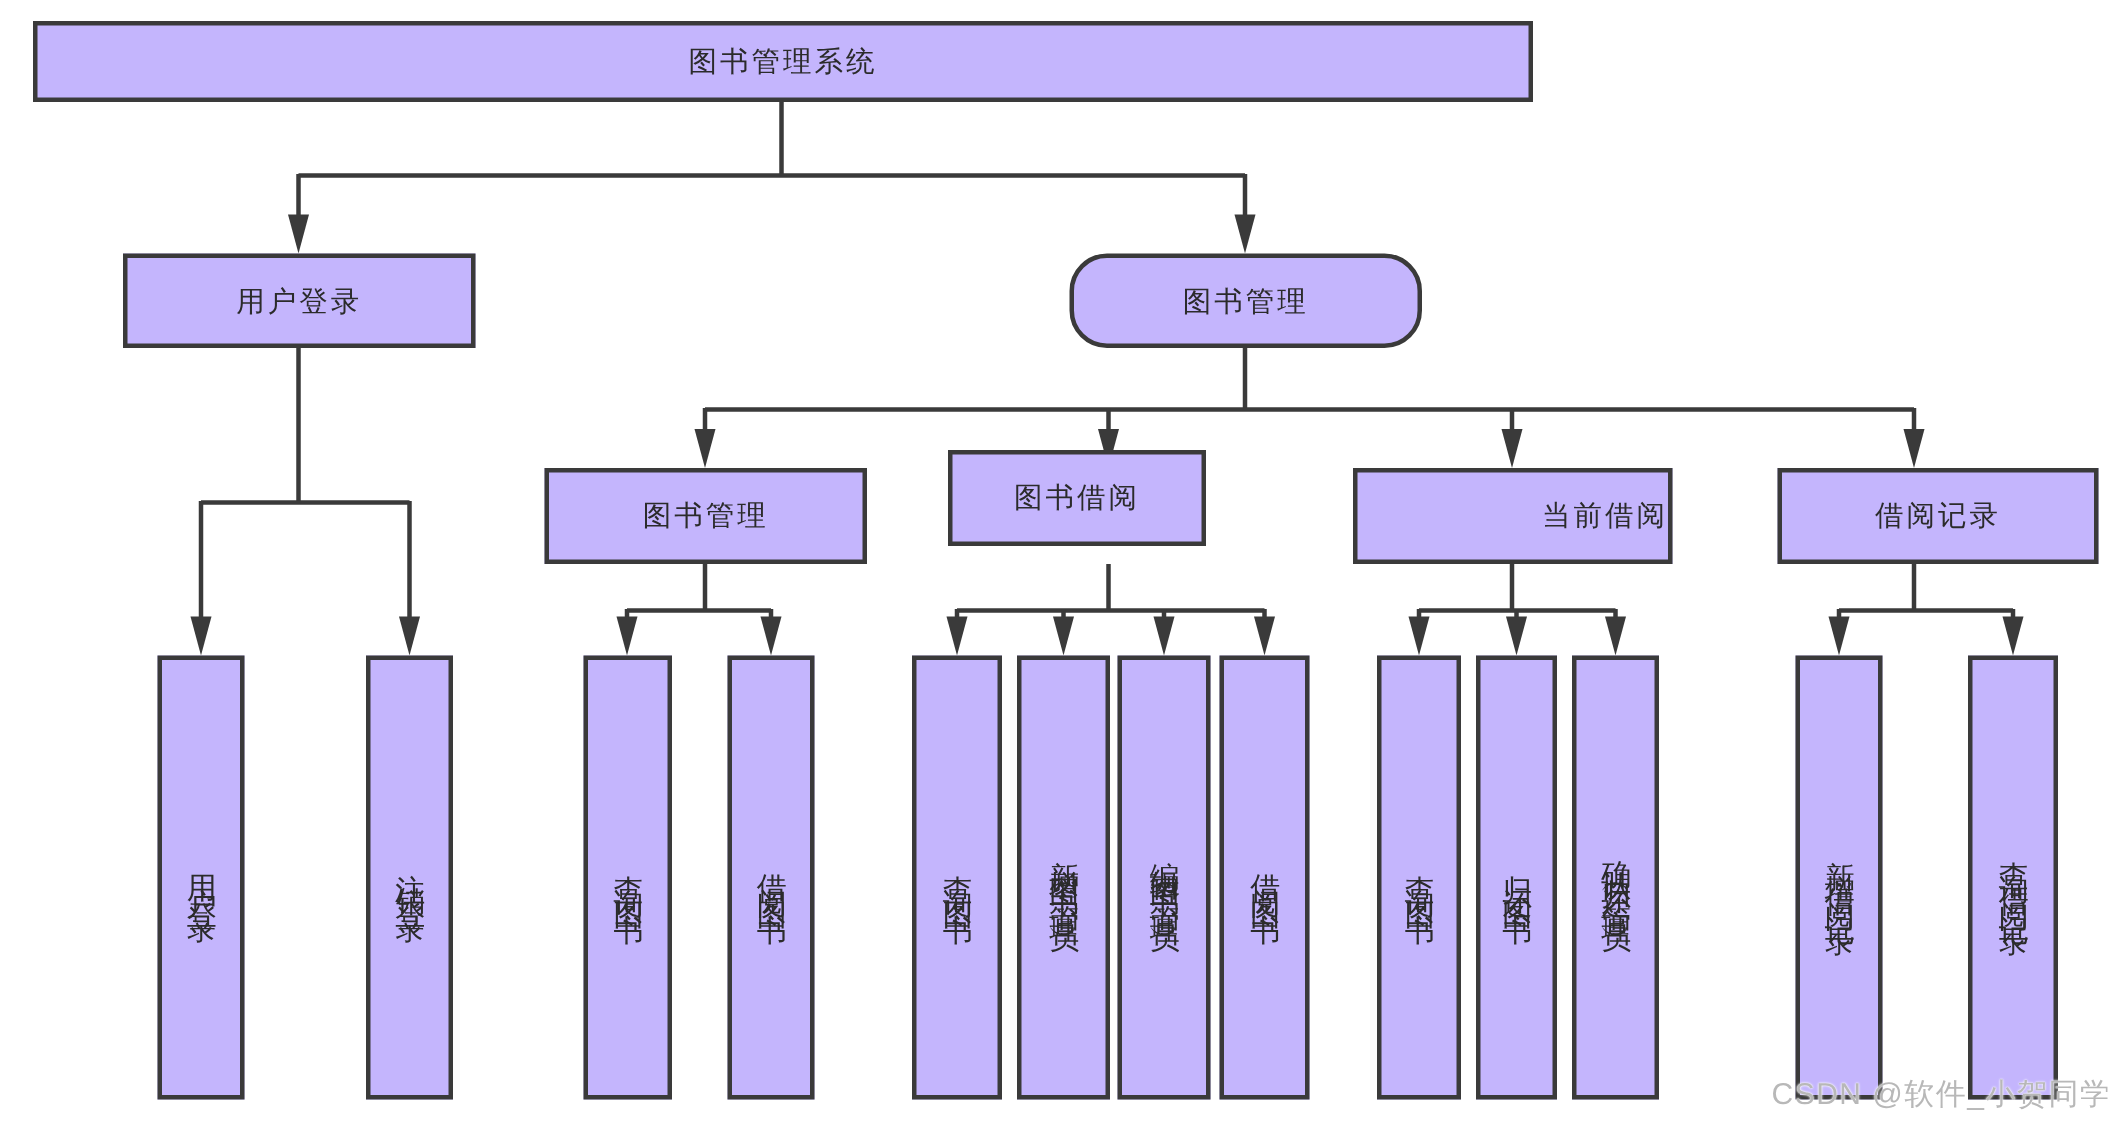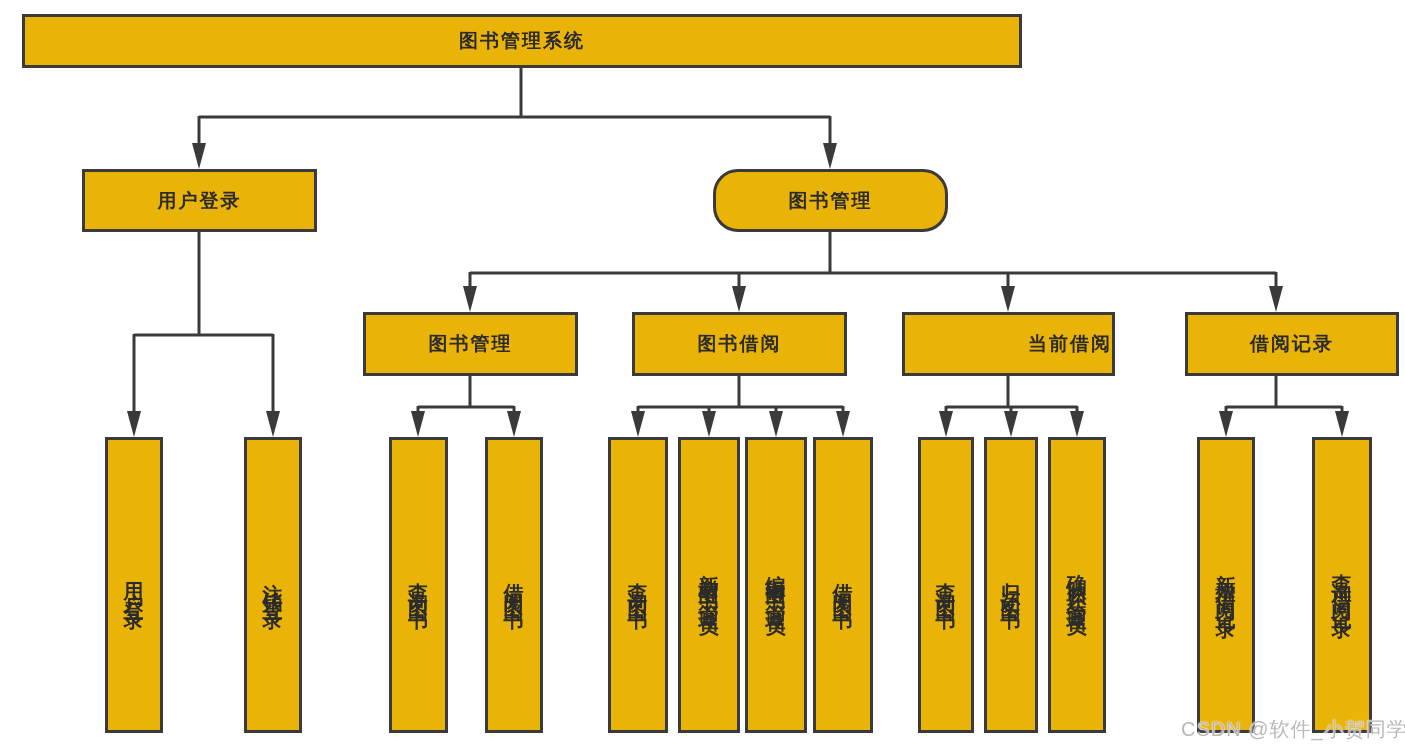--- a/index.html
+++ b/index.html
@@ -9,24 +9,23 @@
     --bg:#ffffff;
   }
   html,body{margin:0;padding:0;background:var(--bg);}
   body{
     width:1405px;height:747px;position:relative;overflow:hidden;
     font-family:"Liberation Sans", sans-serif;color:var(--text);
   }
   .stage{position:absolute;inset:0;}
   svg.wires{position:absolute;left:0;top:0;z-index:1;}
   .node{
-    position:absolute;box-sizing:border-box;background:#eab308;
+    position:absolute;box-sizing:border-box;background:#c4b5fd;
     border:3px solid var(--line);display:flex;align-items:center;justify-content:center;
     z-index:2;
-    font-weight:bold;
   }
   .h-label{font-size:19px;letter-spacing:2px;white-space:nowrap;}
   .v-box{z-index:2;}
   .v-text{
     writing-mode:vertical-rl;text-orientation:mixed;
     font-size:20px;letter-spacing:9px;line-height:1;white-space:nowrap;
   }
   .watermark{
     position:absolute;z-index:3;font-size:20px;letter-spacing:1px;
     color:var(--wm);text-shadow:0 0 2px #fff, 0 0 1px #fff;white-space:nowrap;
@@ -110,21 +109,21 @@
   <div class="node" style="left:82px;top:169px;width:235px;height:63px;">
     <span class="h-label">用户登录</span>
   </div>
   <div class="node" style="left:713px;top:169px;width:235px;height:63px;border-radius:25px;">
     <span class="h-label">图书管理</span>
   </div>
 
   <div class="node" style="left:363px;top:312px;width:215px;height:64px;">
     <span class="h-label">图书管理</span>
   </div>
-  <div class="node" style="left:632px;top:312px;width:215px;height:64px;text-align:right;">
+  <div class="node" style="left:632px;top:300px;width:172px;height:64px;text-align:right;">
     <span class="h-label">图书借阅</span>
   </div>
   <div class="node" style="left:902px;top:312px;width:213px;height:64px;justify-content:flex-end;">
     <span class="h-label">当前借阅</span>
   </div>
   <div class="node" style="left:1169px;top:312px;width:214px;height:64px;margin-left:16px;">
     <span class="h-label">借阅记录</span>
   </div>
 
   <div class="node v-box" style="left:105px;top:437px;width:58px;height:296px;">

